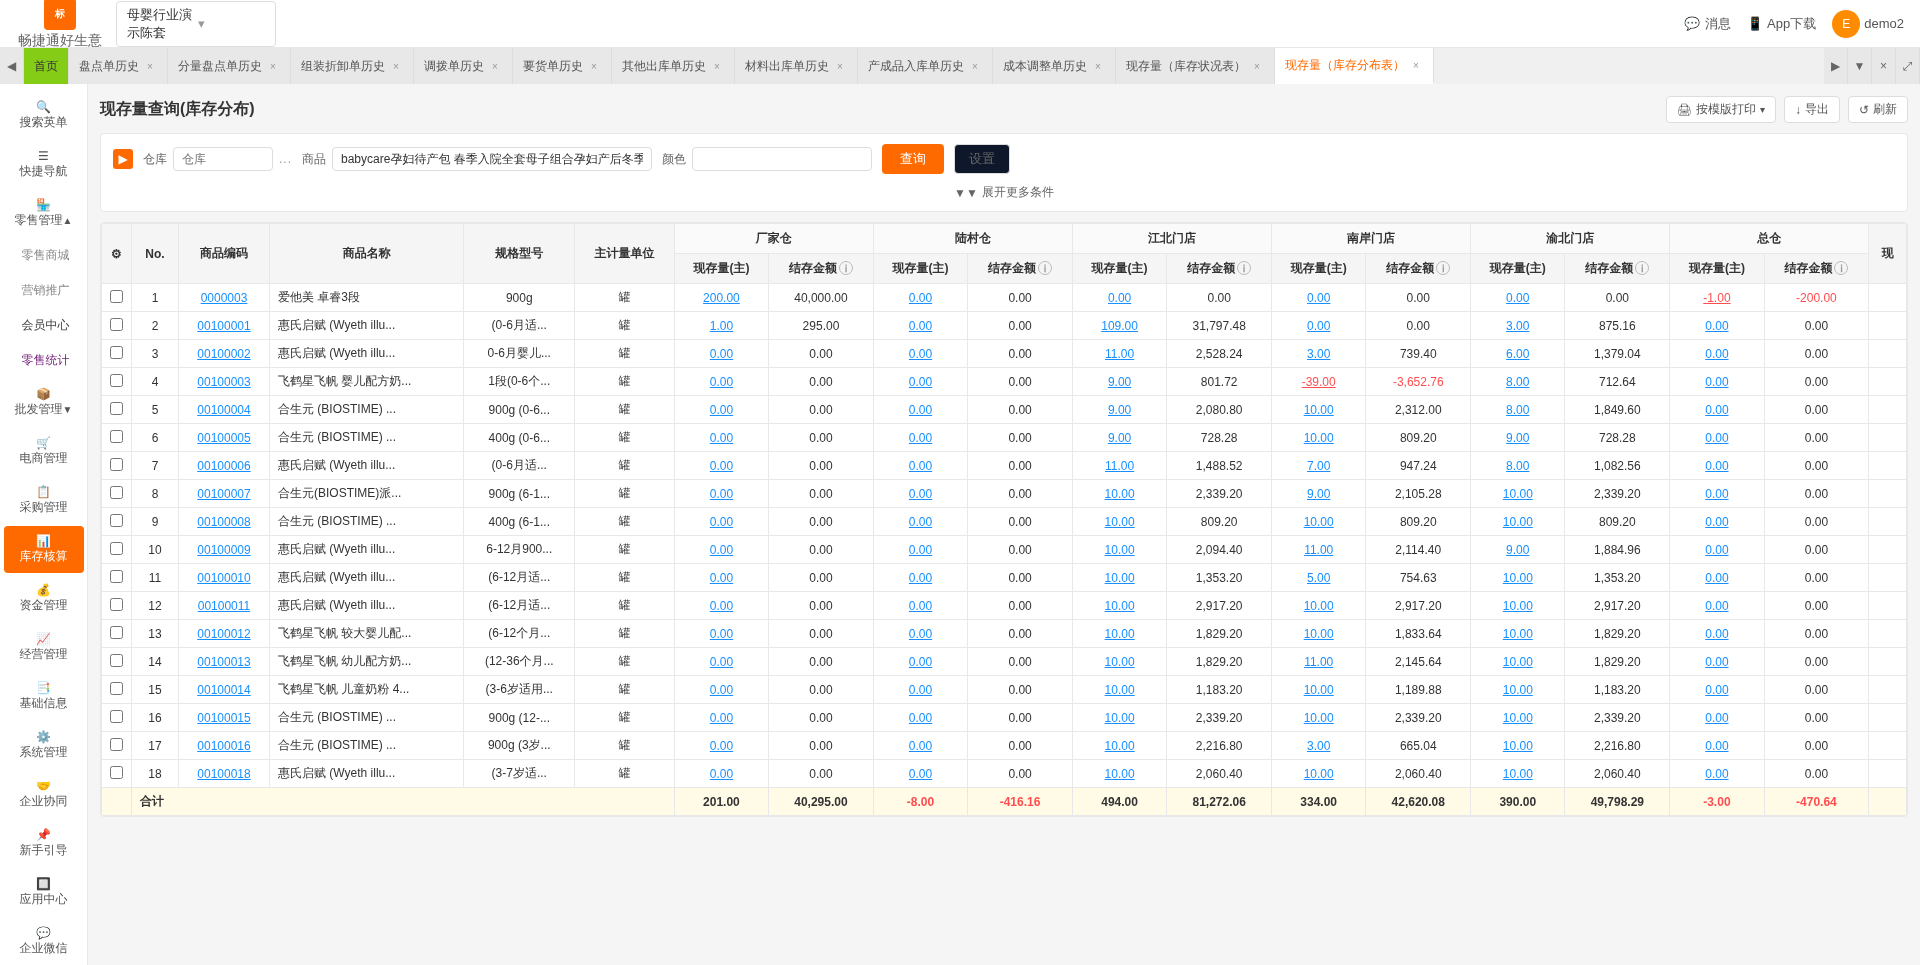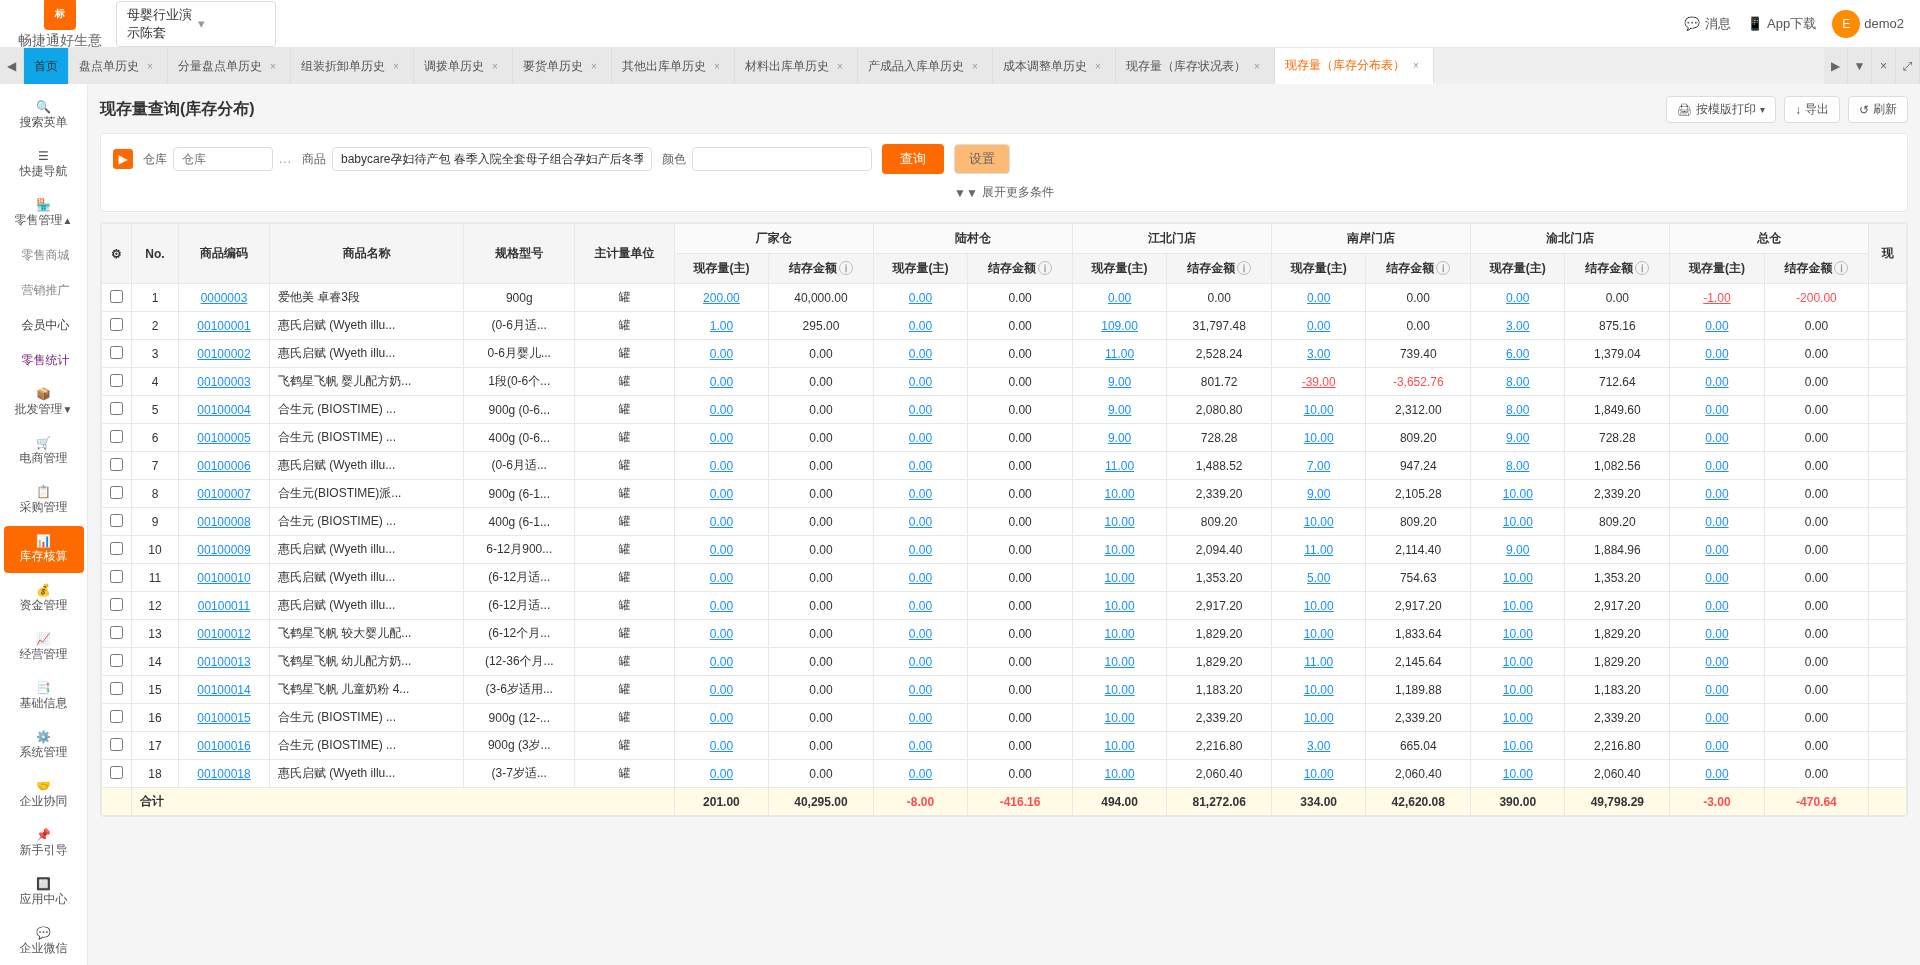--- a/index.html
+++ b/index.html
@@ -77,21 +77,21 @@
       background: #e8e8e8;
       gap: 4px;
     }
     .tab-item.active {
       background: #fff;
       color: #ff6a00;
       border-bottom: 2px solid #fff;
       text-align: center;
     }
     .tab-item.home {
-      background: #0ea5e9;
+      background: #84cc16;
       color: #333;
     }
     .tab-close {
       width: 14px; height: 14px;
       border-radius: 50%;
       display: flex; align-items: center; justify-content: center;
       font-size: 10px;
       color: #999;
       cursor: pointer;
     }
@@ -191,21 +191,21 @@
       color: #666; cursor: pointer; font-size: 12px;
       margin-top: 6px;
     }
     .btn-query {
       background: #ff6a00; color: #fff;
       border: none; border-radius: 4px;
       padding: 6px 18px; cursor: pointer;
       font-size: 13px;
     }
     .btn-setting {
-      background: #fdba74; color: #666;
+      background: #0f172a; color: #666;
       border: 1px solid #ddd; border-radius: 4px;
       padding: 5px 14px; cursor: pointer;
       font-size: 13px;
     }
     .search-expand-row {
       display: flex; align-items: center; justify-content: center;
       padding-top: 4px;
     }
     .orange-arrow {
       width: 20px; height: 20px;

